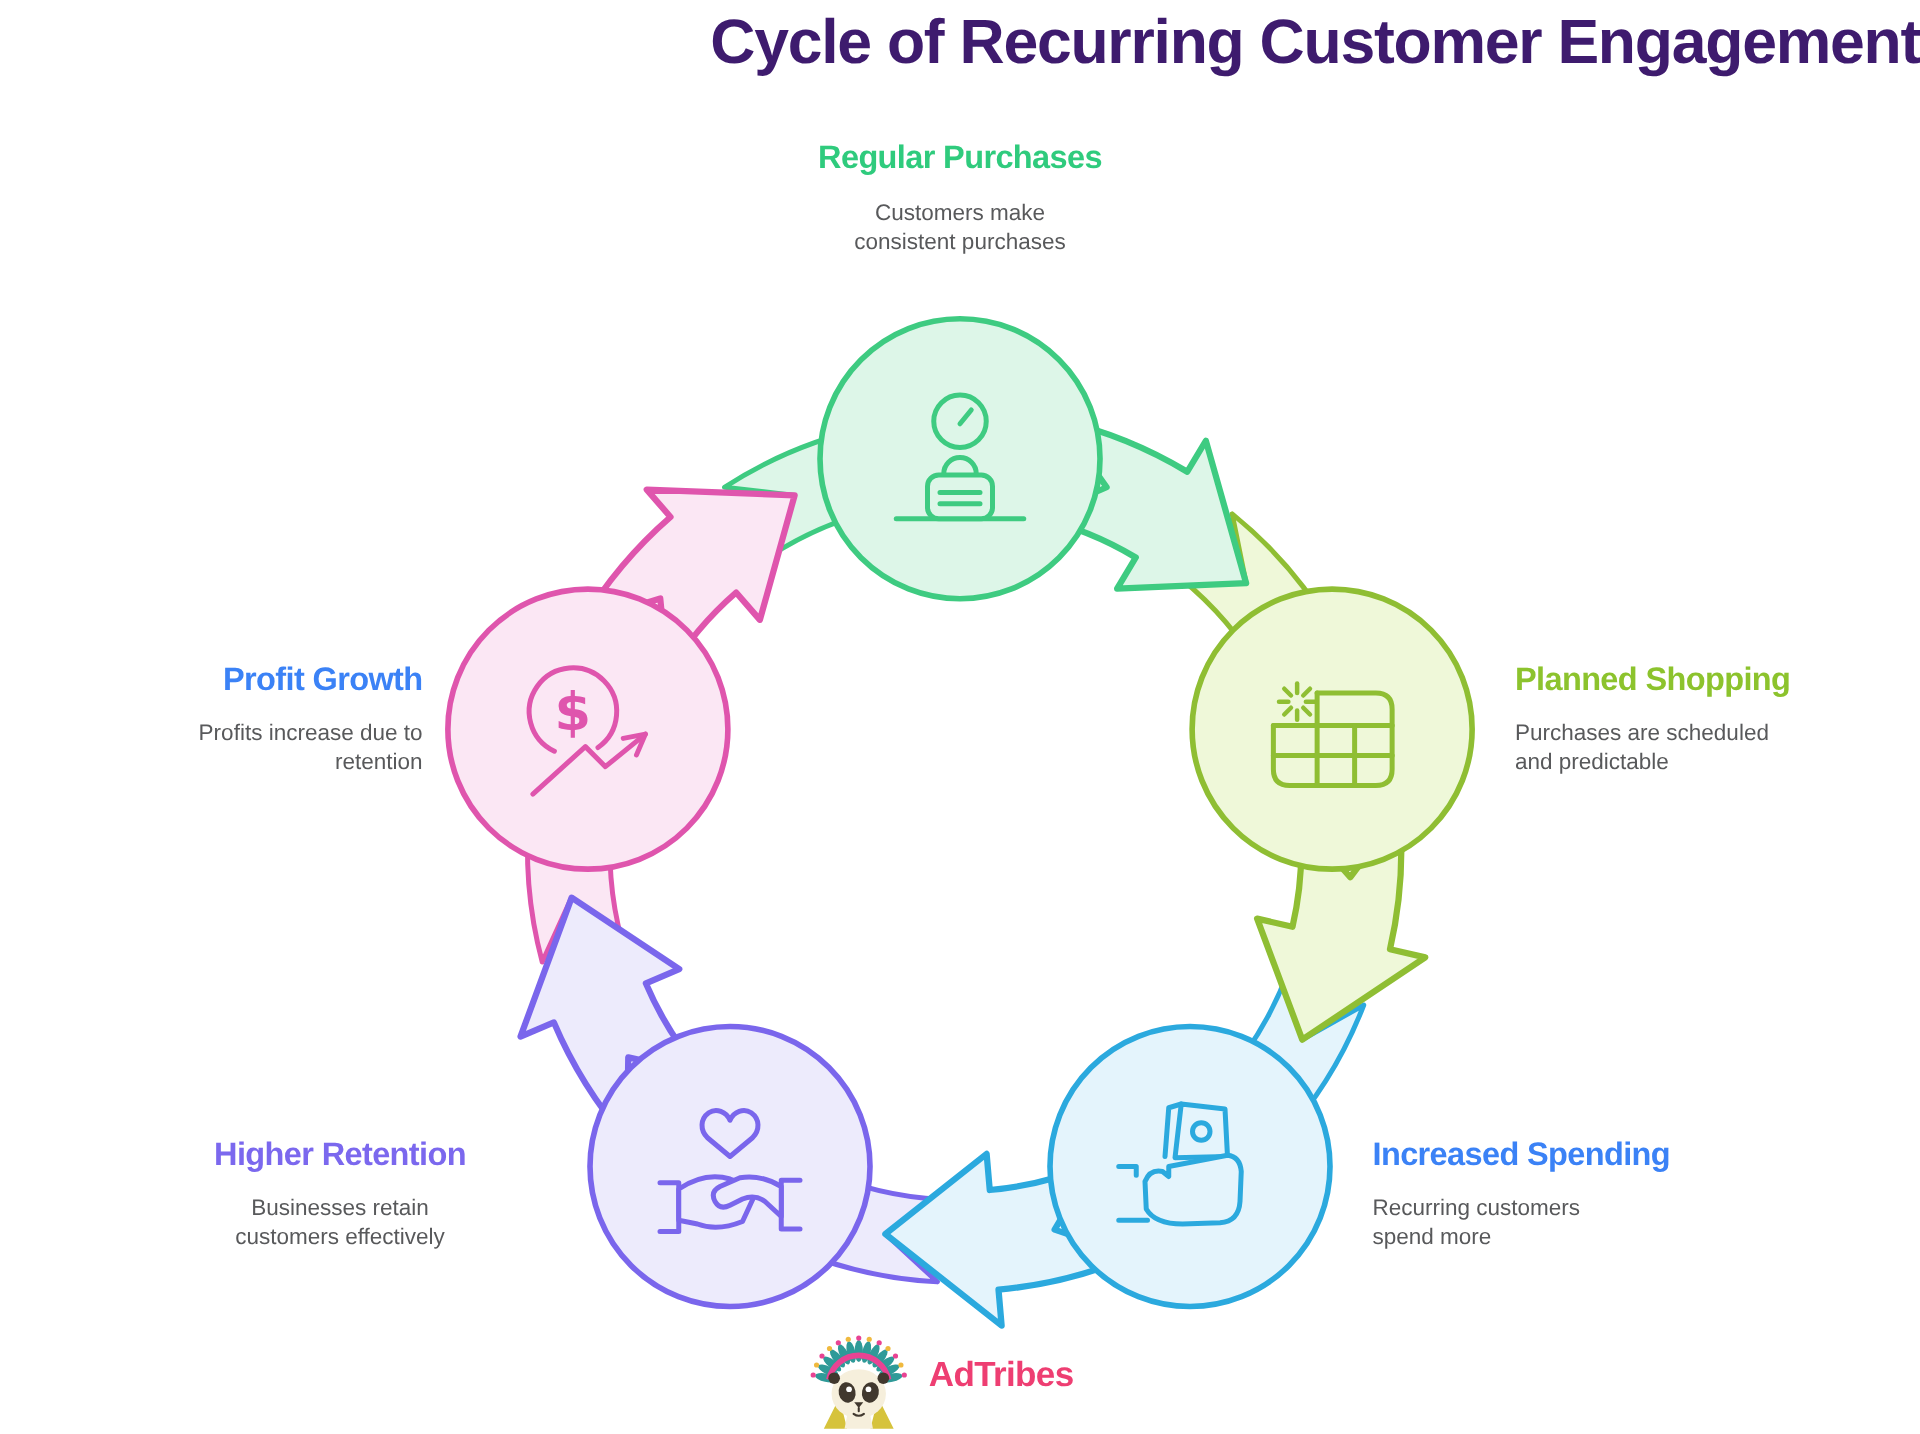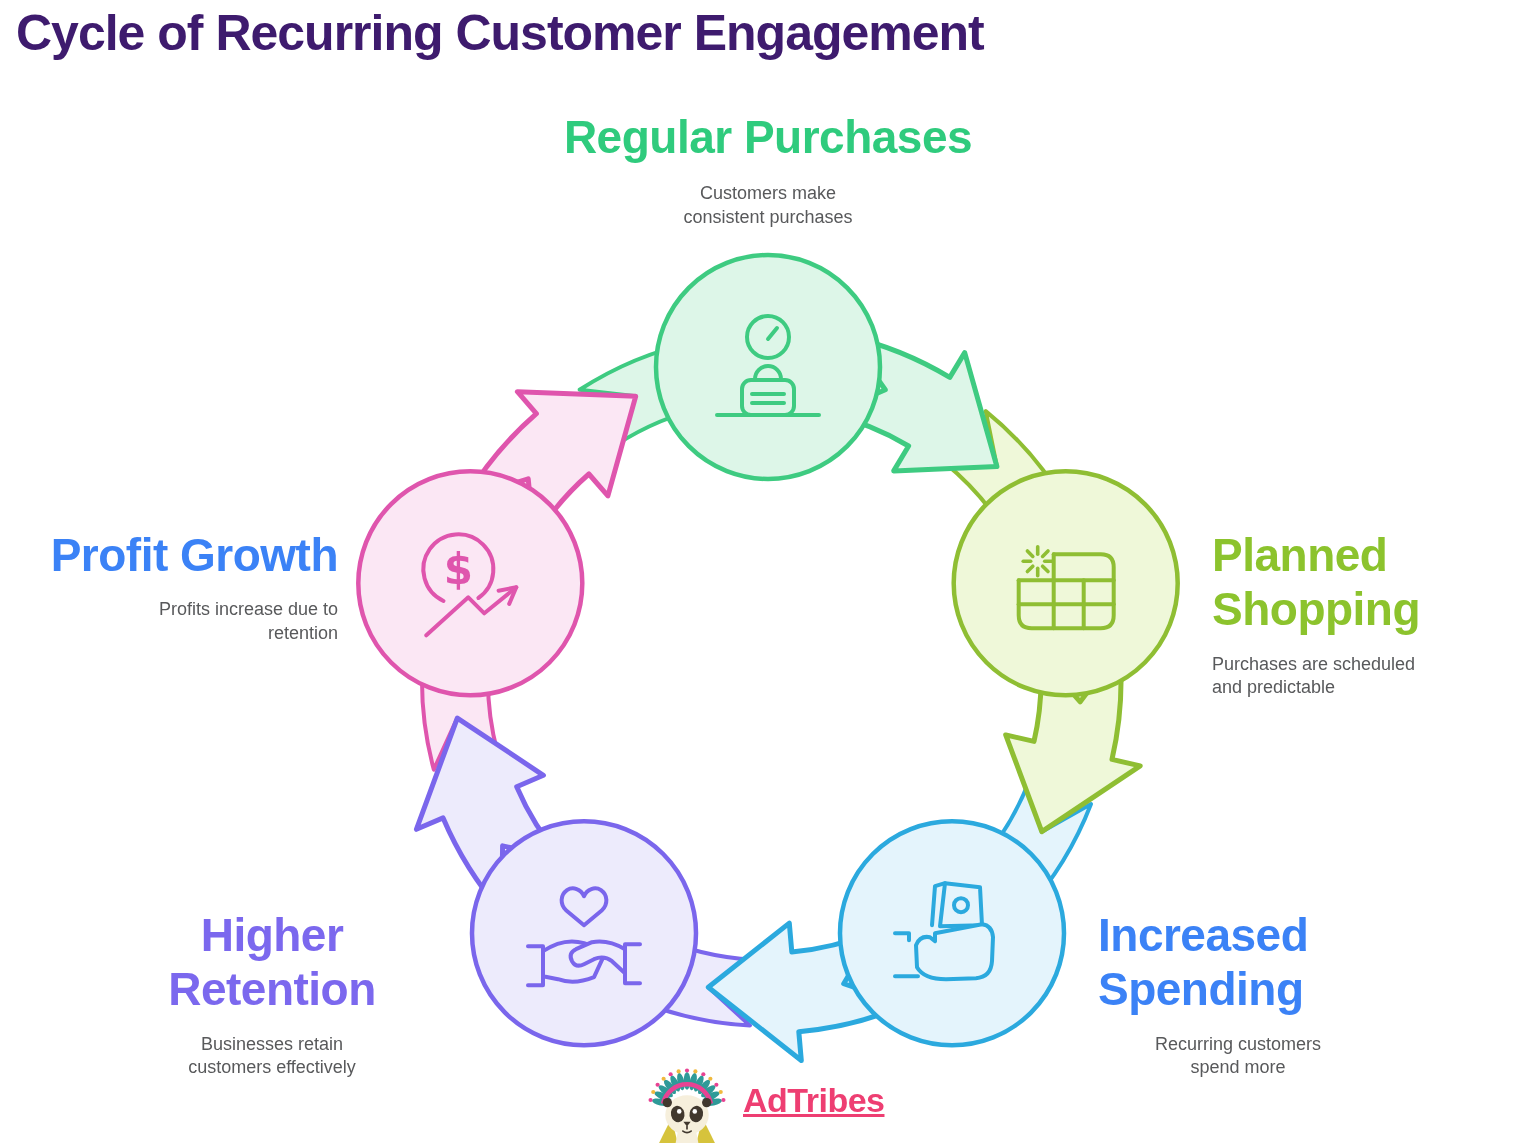--- a/index.html
+++ b/index.html
@@ -1,32 +1,32 @@
 <!DOCTYPE html>
 <html><head>
 <meta charset="utf-8">
 <style>
   html,body{margin:0;padding:0;background:#ffffff;}
   body{width:1536px;height:1147px;overflow:hidden;font-family:"Liberation Sans",sans-serif;position:relative;}
   .canvas{position:absolute;inset:0;width:1536px;height:1147px;}
   #diagram-svg{position:absolute;left:0;top:0;width:1536px;height:1147px;}
-  .main-title{position:absolute;top:4px;left:16px;right:0;margin:0;text-align:left;
+  .main-title{position:absolute;top:4px;left:16px;right:0;margin:0;text-align:right;
     font-size:50px;font-weight:bold;letter-spacing:-1px;}
   .node-label{position:absolute;}
-  .node-title{font-weight:bold;font-size:46px;line-height:1.18;letter-spacing:-0.5px;white-space:pre-line;}
+  .node-title{font-weight:bold;font-size:26px;line-height:1.18;letter-spacing:-0.5px;white-space:pre-line;}
   .node-desc{font-size:18px;line-height:1.32;margin-top:16px;white-space:pre-line;}
   .n0{left:0;right:0;top:110px;text-align:center;}
   .n0 .node-desc{margin-top:18px;}
   .n1{left:1212px;top:528px;width:330px;text-align:left;}
   .n2{left:1098px;top:908px;width:280px;text-align:left;}
   .n3{right:1084px;top:908px;width:360px;text-align:center;}
   .n4{right:1198px;top:528px;width:320px;text-align:right;}
   .logo{position:absolute;left:645px;top:1056px;display:flex;align-items:center;gap:14px;}
   .panda-svg{width:84px;height:88px;display:block;}
-  .brand-name{font-size:34px;font-weight:bold;letter-spacing:-0.5px;text-decoration:underline;}
+  .brand-name{font-size:28px;font-weight:bold;letter-spacing:-0.5px;}
 </style>
 </head>
 <body>
 
 <div class="canvas">
 
   <h1 class="main-title" style="color: rgb(62, 27, 110);">Cycle of Recurring Customer Engagement</h1>
 
   <svg id="diagram-svg" viewBox="0 0 1536 1147">
       <path d="M 985.7 411.1 A 346 346 0 0 1 1067.6 507.0 L 1010.5 540.0 A 280 280 0 0 0 944.2 462.4 L 996.9 466.5 Z" fill="#eff8d9" stroke="#8fbe33" stroke-width="4" stroke-linejoin="round"></path>
@@ -98,21 +98,21 @@
   </div>
 
   <div class="node-label n1">
     <div class="node-title" style="color: rgb(140, 195, 45);">Planned Shopping</div>
     <div class="node-desc" style="color: rgb(88, 89, 91);">Purchases are scheduled
 and predictable</div>
   </div>
 
   <div class="node-label n2">
     <div class="node-title" style="color: #3b82f6;">Increased Spending</div>
-    <div class="node-desc" style="color: rgb(88, 89, 91); text-align: center;">Recurring customers
+    <div class="node-desc" style="color: rgb(88, 89, 91);">Recurring customers
 spend more</div>
   </div>
 
   <div class="node-label n3">
     <div class="node-title" style="color: rgb(123, 104, 238);">Higher Retention</div>
     <div class="node-desc" style="color: rgb(88, 89, 91);">Businesses retain
 customers effectively</div>
   </div>
 
   <div class="node-label n4">

